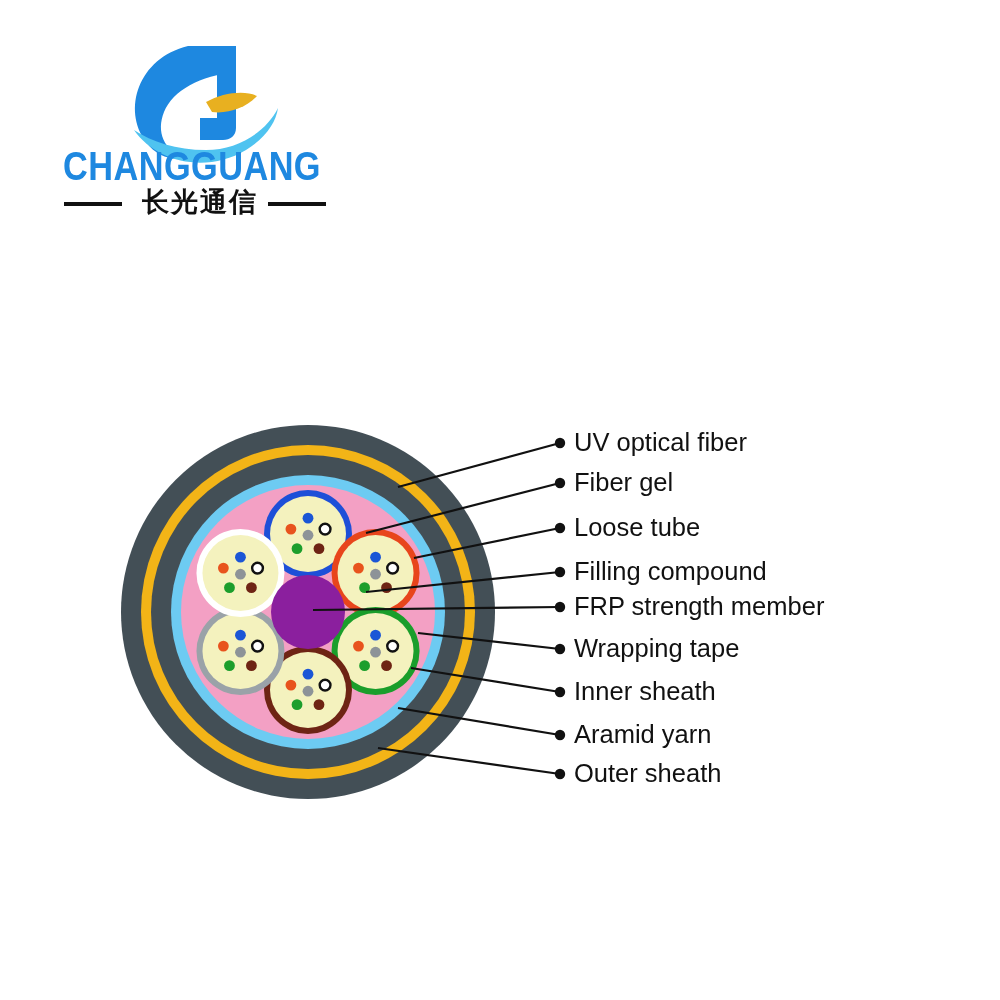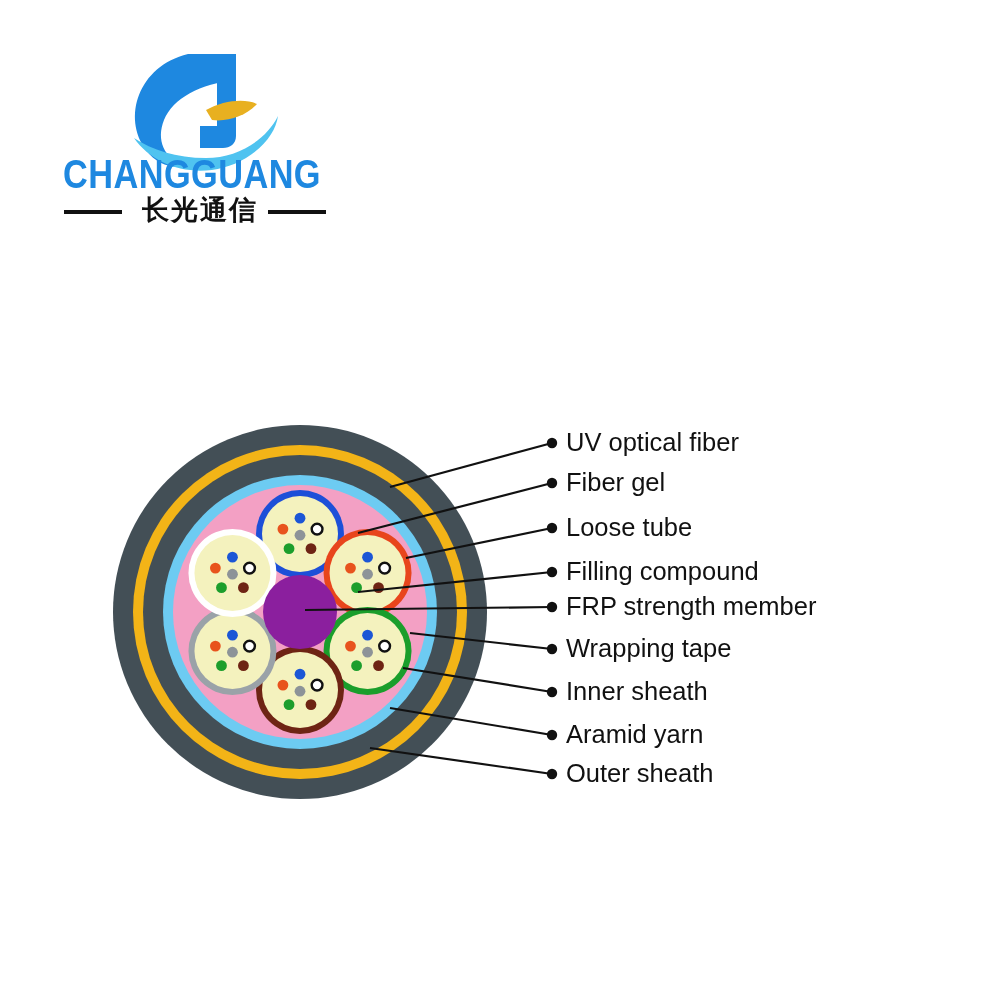--- a/index.html
+++ b/index.html
@@ -13,30 +13,30 @@
     height: 1000px;
     position: relative;
     font-family: "Liberation Sans", sans-serif;
     overflow: hidden;
   }
 
   
   #brand-logo {
     position: absolute;
     left: 60px;
-    top: 40px;
+    top: 32px;
     width: 270px;
     height: 185px;
   }
   #brand-logo svg { display: block; }
 
   
   #cable-diagram {
     position: absolute;
-    left: 100px;
+    left: 108px;
     top: 415px;
     width: 780px;
     height: 390px;
   }
   #cable-diagram svg { display: block; }
 
   .lbl-text {
     font-family: "Liberation Sans", sans-serif;
     font-size: 25.5px;
     fill: #111111;

